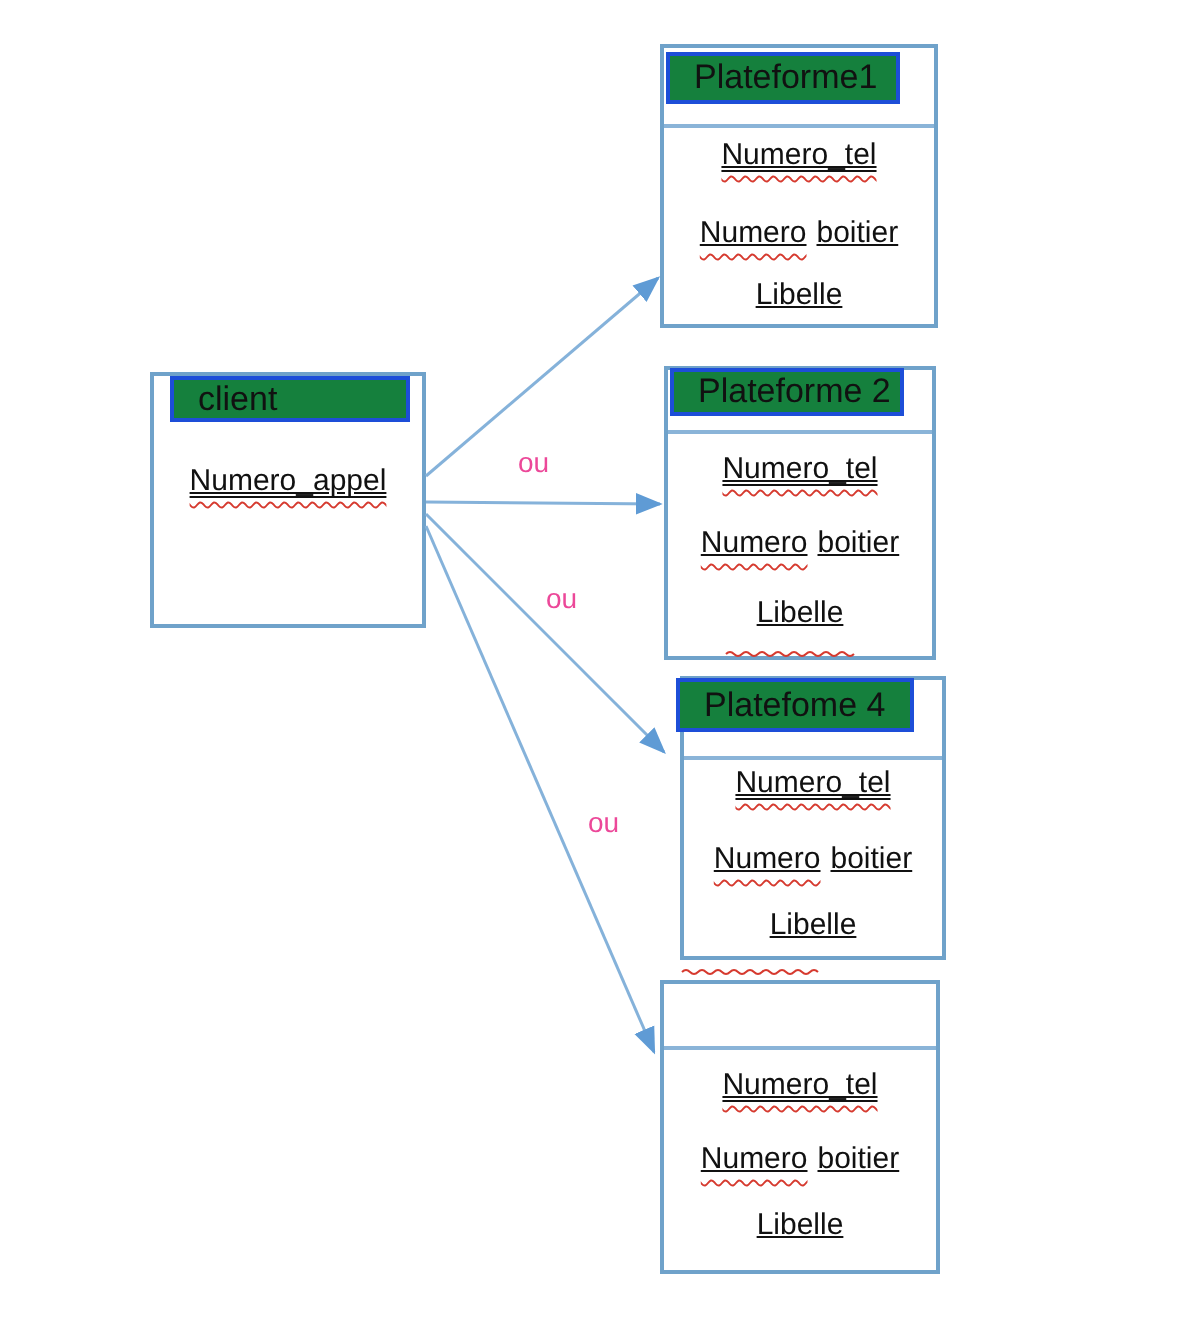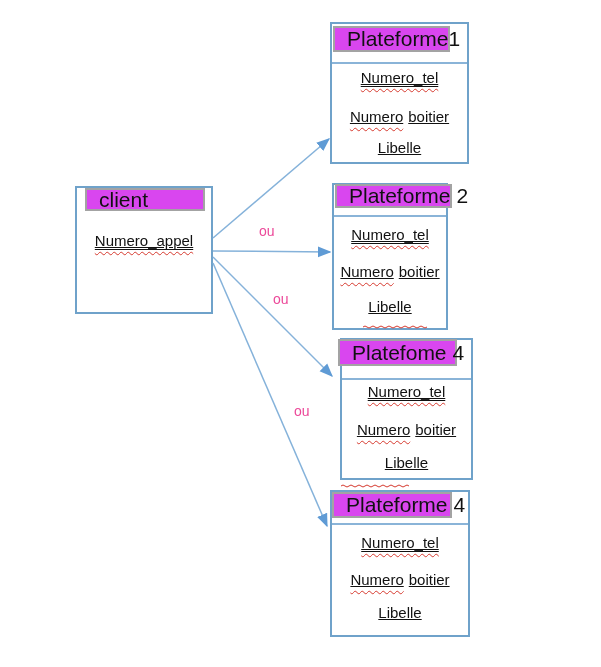--- a/index.html
+++ b/index.html
@@ -2,40 +2,40 @@
 <html><head>
 <meta charset="utf-8">
 <style>
   html,body { margin:0; padding:0; background:#fff; }
   .canvas {
     position:relative; width:601px; height:667px; background:#ffffff;
     font-family:"Liberation Sans", sans-serif; color:#111; overflow:hidden;
   }
   .entity { position:absolute; border:2px solid #6fa2ca; background:#fff; box-sizing:border-box; }
   .etitle {
-    position:absolute; border:2px solid #a3a3a3; background:#d946ef;
-    font-size:21px; padding-left:12px; box-sizing:border-box; white-space:nowrap;
+    position:absolute; border:2px solid #1d4ed8; background:#15803d;
+    font-size:17px; padding-left:12px; box-sizing:border-box; white-space:nowrap;
   }
   .sep { position:absolute; left:0; right:0; border-top:2px solid #8ab4d8; }
   .f { position:absolute; left:0; right:0; text-align:center; font-size:15px; line-height:20px; white-space:nowrap;text-decoration:underline; }
   .ul { text-decoration:underline; text-decoration-thickness:1px; text-underline-offset:3px; }
   .wv { text-decoration:underline wavy #d63a2f; text-decoration-thickness:1px; text-underline-offset:5px; }
   .w2 { margin-left:5px; }
 
   .client-box { left:75px; top:186px; width:138px; height:128px; }
   .client-box .etitle { left:8px; top:0; width:120px; height:23px; line-height:19px; }
   .client-box .f1 { top:43px; }
   .client-box .f2 { top:82px; }
 
   .p1 { left:330px; top:22px; width:139px; height:142px; }
   .p1 .etitle { left:1px; top:2px; width:117px; height:26px; line-height:22px; }
   .p1 .sep { top:38px; }
   .p1 .f1 { top:44px; } .p1 .f2 { top:83px; } .p1 .f3 { top:114px; }
 
-  .p2 { left:332px; top:183px; width:116px; height:147px; }
+  .p2 { left:332px; top:183px; width:136px; height:147px; }
   .p2 .etitle { left:1px; top:-1px; width:117px; height:24px; line-height:20px; }
   .p2 .sep { top:30px; }
   .p2 .f1 { top:40px; } .p2 .f2 { top:77px; } .p2 .f3 { top:112px; }
 
   .p3 { left:340px; top:338px; width:133px; height:142px; }
   .p3 .etitle { left:-4px; top:-1px; width:119px; height:27px; line-height:23px; }
   .p3 .sep { top:38px; }
   .p3 .f1 { top:42px; } .p3 .f2 { top:80px; } .p3 .f3 { top:113px; }
 
   .p4 { left:330px; top:490px; width:140px; height:147px; }
@@ -106,23 +106,20 @@
     </div>
     <div class="f f2">
       <span class="wv">Numero</span><span class="w2">boitier</span>
     </div>
     <div class="f f3">
       <span>Libelle</span>
     </div>
   </div>
 
   <div class="entity p4">
-    <div class="etitle">
-      <span>Plateforme 4</span>
-    </div>
     <div class="sep"></div>
     <div class="f f1">
       <span class="ul"><span class="wv">Numero_tel</span></span>
     </div>
     <div class="f f2">
       <span class="wv">Numero</span><span class="w2">boitier</span>
     </div>
     <div class="f f3">
       <span>Libelle</span>
     </div>

